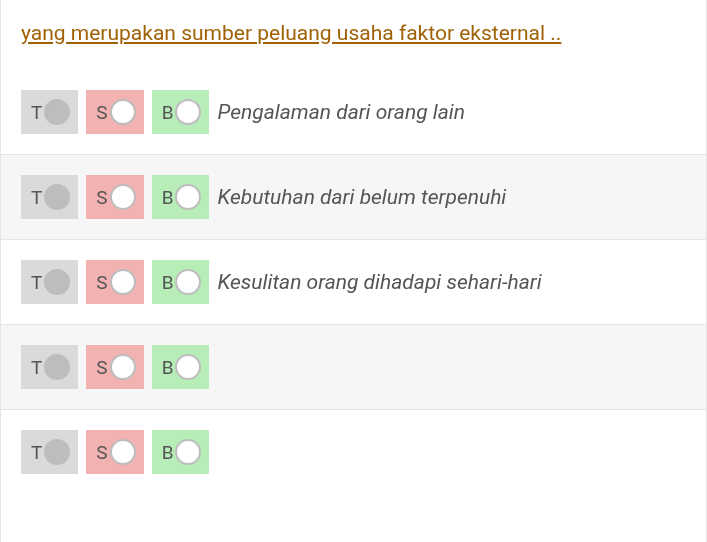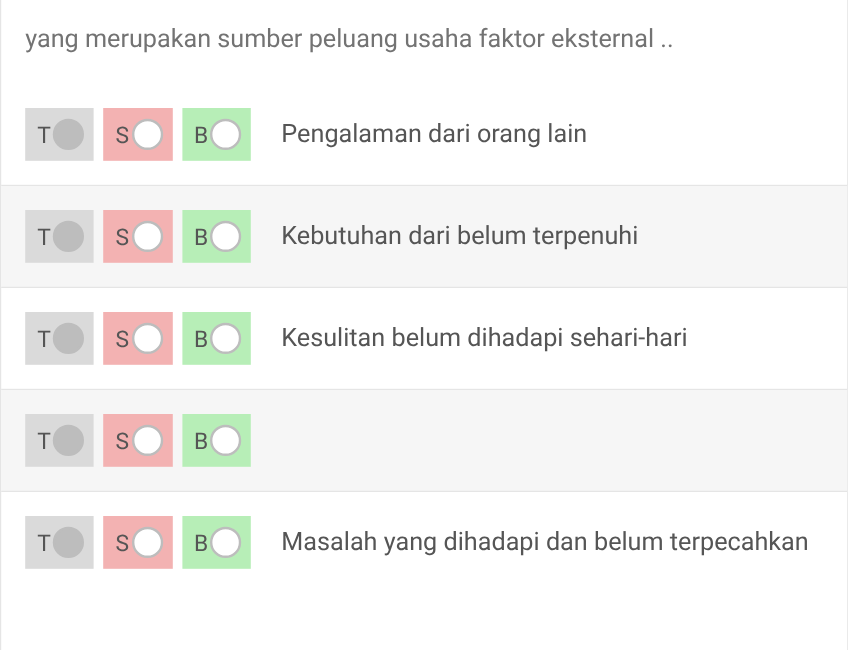--- a/index.html
+++ b/index.html
@@ -12,22 +12,23 @@
   }
   .container {
     border-left: 1px solid #e5e5e5;
     border-right: 1px solid #e5e5e5;
     min-height: 542px;
   }
   .question {
     padding: 18px 20px 10px 20px;
     font-size: 21px;
     line-height: 1.45;
-    color: #737373;
+    color: #a16207;
     font-weight: 400;
+    text-decoration: underline;
   }
   .options {
     margin-top: 12px;
   }
   .option-row {
     display: flex;
     align-items: center;
     flex-wrap: wrap;
     padding: 20px 20px;
     border-bottom: 1px solid #e5e5e5;
@@ -62,21 +63,22 @@
     background: #fff;
     display: inline-block;
     position: relative;
     flex: 0 0 auto;
   }
   .radio.selected {
     background: #bdbdbd;
     border-color: #bdbdbd;
   }
   .opt-text {
-    margin-left: 17px;
+    margin-left: 0;
+    font-style: italic;
   }
   
   .option-row .opt-text {
     display: inline;
   }
   .wrap-row .opt-text {
     white-space: normal;
   }
 </style>
 </head>
@@ -126,21 +128,21 @@
         <span class="radio selected"></span>
       </span>
       <span class="chip s">
         <span class="letter">S</span>
         <span class="radio"></span>
       </span>
       <span class="chip b">
         <span class="letter">B</span>
         <span class="radio"></span>
       </span>
-      <span class="opt-text">Kesulitan belum dihadapi sehari-hari</span>
+      <span class="opt-text">Kesulitan orang dihadapi sehari-hari</span>
     </div>
 
     <div class="option-row alt">
       <span class="chip t">
         <span class="letter">T</span>
         <span class="radio selected"></span>
       </span>
       <span class="chip s">
         <span class="letter">S</span>
         <span class="radio"></span>
@@ -157,18 +159,17 @@
         <span class="radio selected"></span>
       </span>
       <span class="chip s">
         <span class="letter">S</span>
         <span class="radio"></span>
       </span>
       <span class="chip b">
         <span class="letter">B</span>
         <span class="radio"></span>
       </span>
-      <span class="opt-text">Masalah yang dihadapi dan belum terpecahkan</span>
     </div>
 
   </div>
 
 </div>
 
 </body></html>

